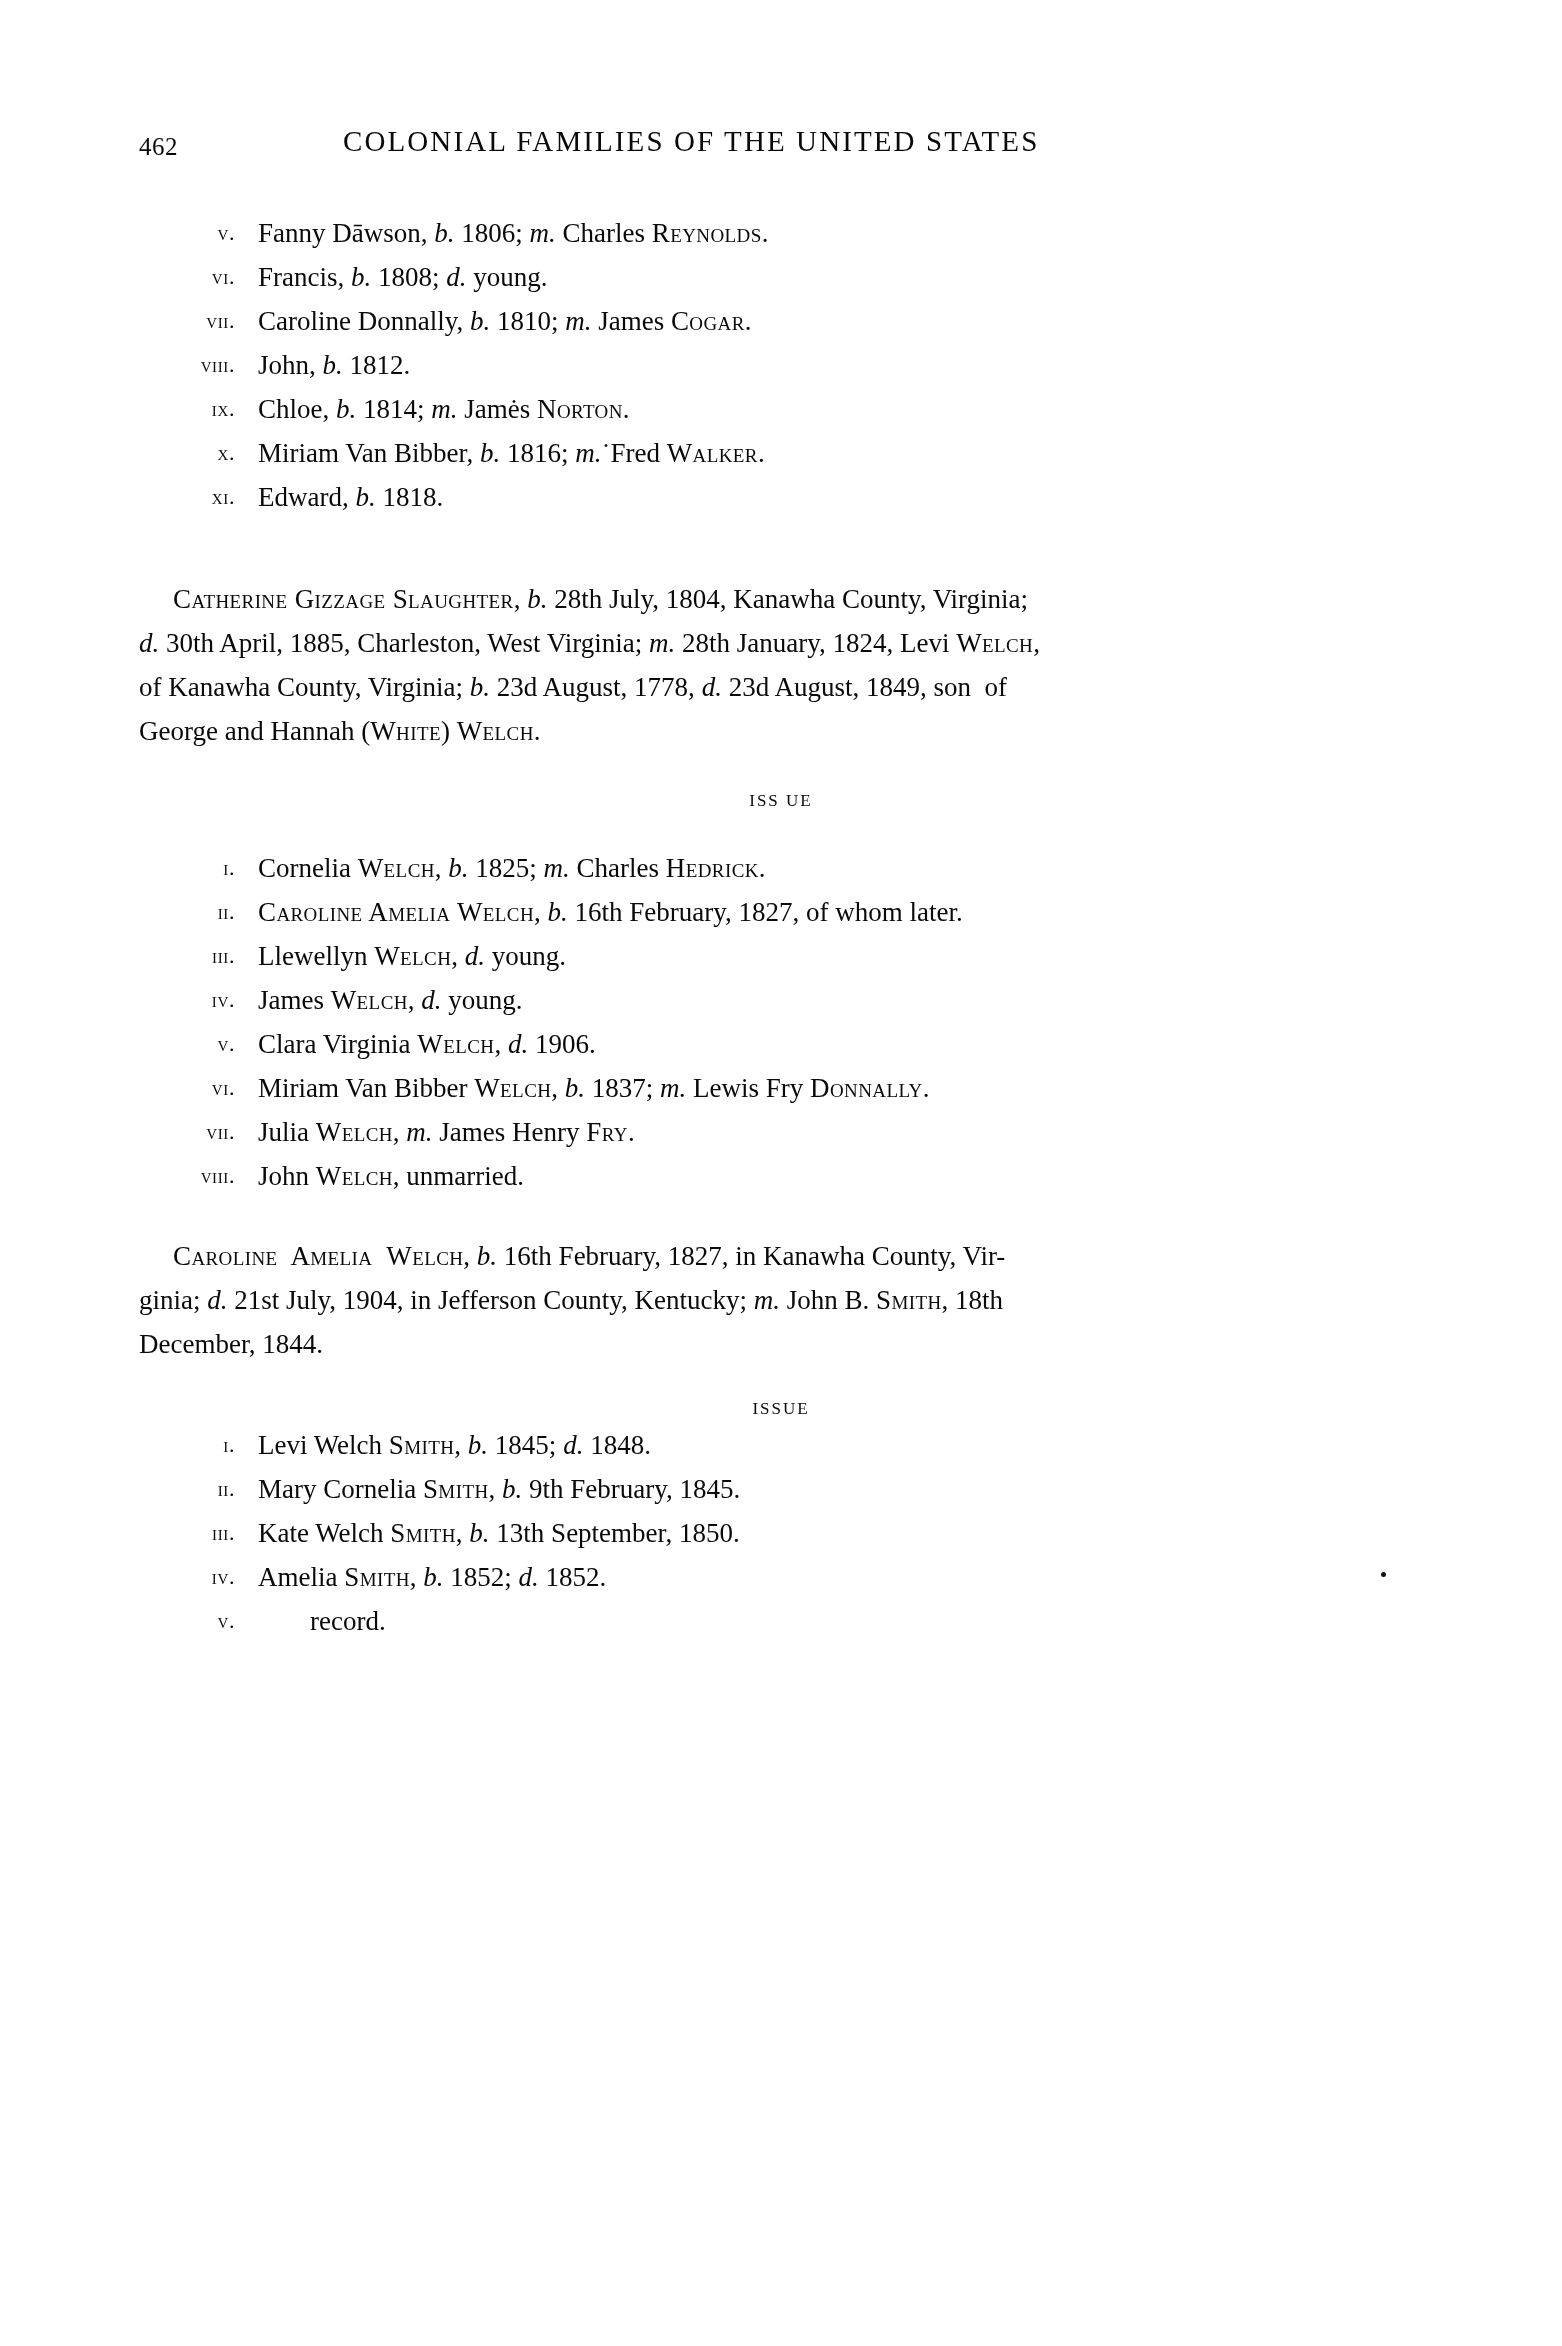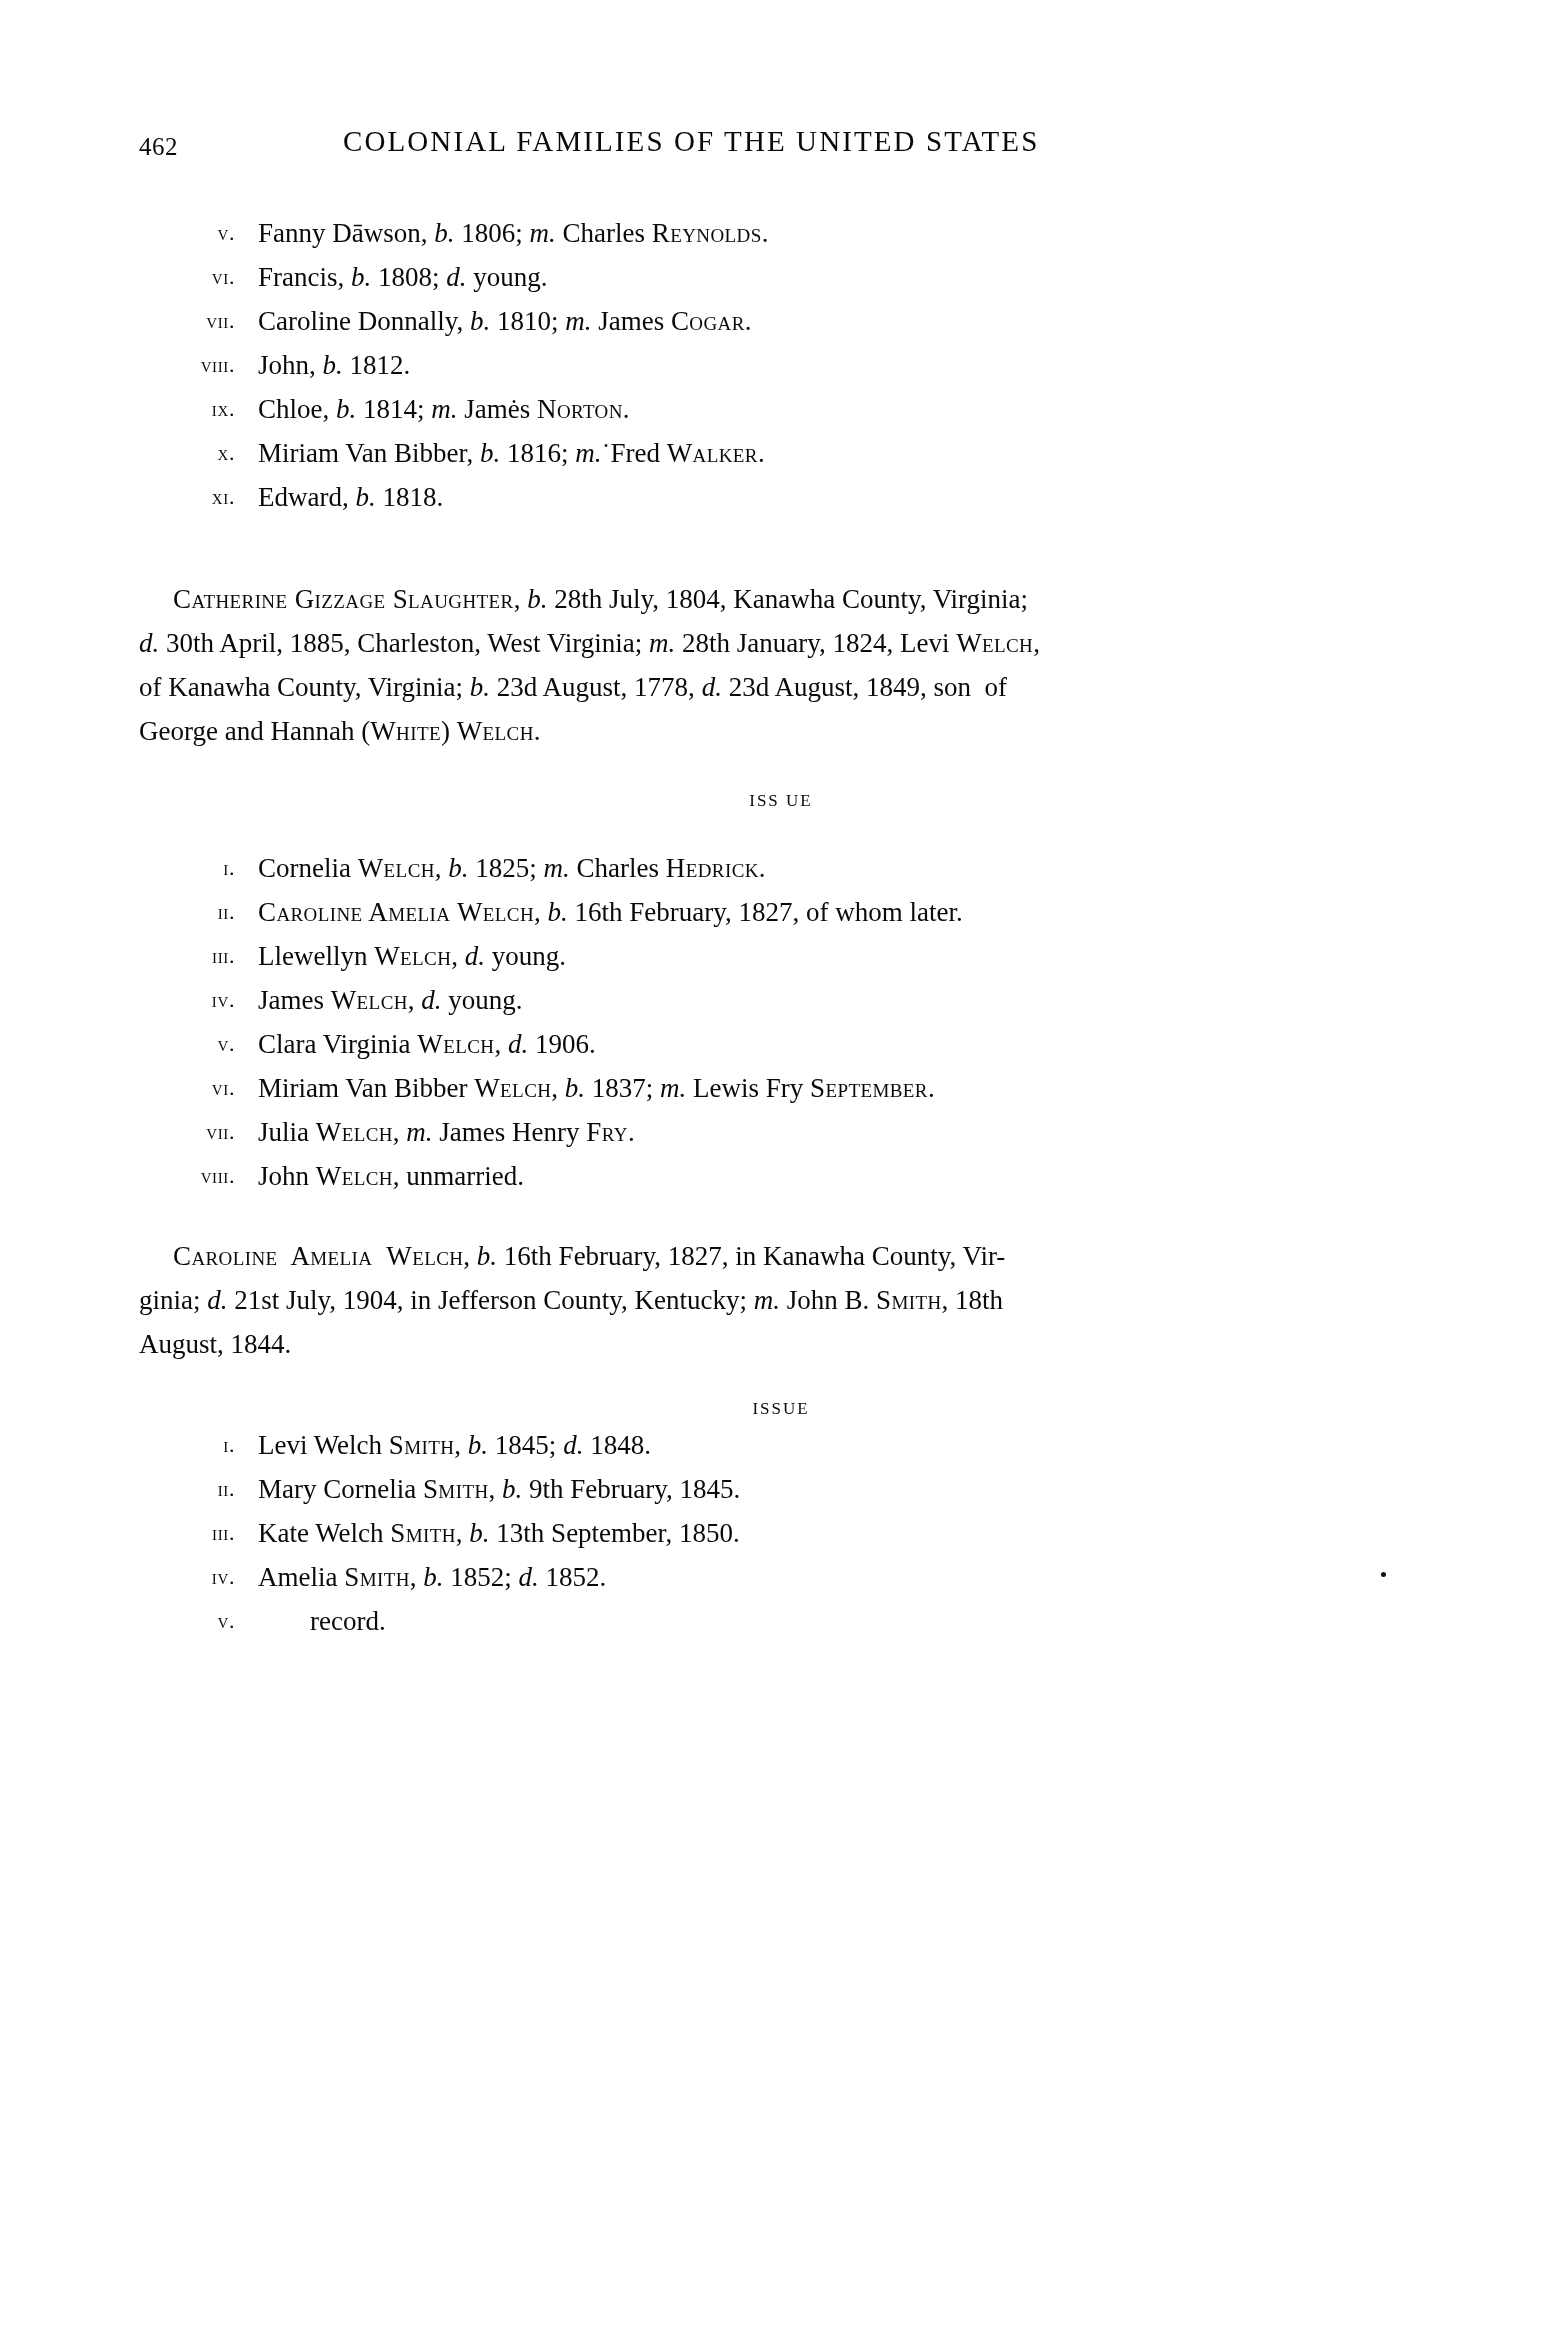--- a/index.html
+++ b/index.html
@@ -212,42 +212,42 @@
       <span class="body">James <span class="sc">Welch</span>, <span class="it">d.</span> young.</span>
     </div>
 
     <div class="ritem">
       <span class="num sc">v.</span>
       <span class="body">Clara Virginia <span class="sc">Welch</span>, <span class="it">d.</span> 1906.</span>
     </div>
 
     <div class="ritem">
       <span class="num sc">vi.</span>
-      <span class="body">Miriam Van Bibber <span class="sc">Welch</span>, <span class="it">b.</span> 1837; <span class="it">m.</span> Lewis Fry <span class="sc">September</span>.</span>
+      <span class="body">Miriam Van Bibber <span class="sc">Welch</span>, <span class="it">b.</span> 1837; <span class="it">m.</span> Lewis Fry <span class="sc">Donnally</span>.</span>
     </div>
 
     <div class="ritem">
       <span class="num sc">vii.</span>
       <span class="body">Julia <span class="sc">Welch</span>, <span class="it">m.</span> James Henry <span class="sc">Fry</span>.</span>
     </div>
 
     <div class="ritem">
       <span class="num sc">viii.</span>
       <span class="body">John <span class="sc">Welch</span>, unmarried.</span>
     </div>
   </div>
 
   <div class="para" style="top:1234px;">
     <span class="ln j">
       <span><span class="indent"></span><span class="sc">Caroline&nbsp; Amelia&nbsp; Welch</span>, <span class="it">b.</span> 16th February, 1827, in Kanawha County, Vir-</span>
     </span>
     <span class="ln j">
       <span>ginia; <span class="it">d.</span> 21st July, 1904, in Jefferson County, Kentucky; <span class="it">m.</span> John B. <span class="sc">Smith</span>, 18th</span>
     </span>
-    <span class="ln">August, 1844.</span>
+    <span class="ln">December, 1844.</span>
   </div>
 
   <div class="issue" style="top:1371px;margin-top:28px;">ISSUE</div>
 
   <div class="romanlist" style="top:1423px;">
 
     <div class="ritem">
       <span class="num sc">i.</span>
       <span class="body">Levi Welch <span class="sc">Smith</span>, <span class="it">b.</span> 1845; <span class="it">d.</span> 1848.</span>
     </div>

